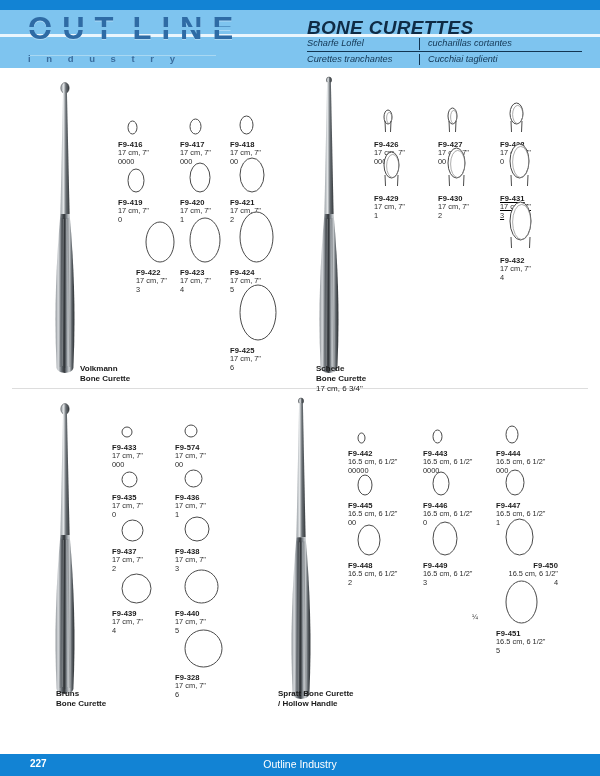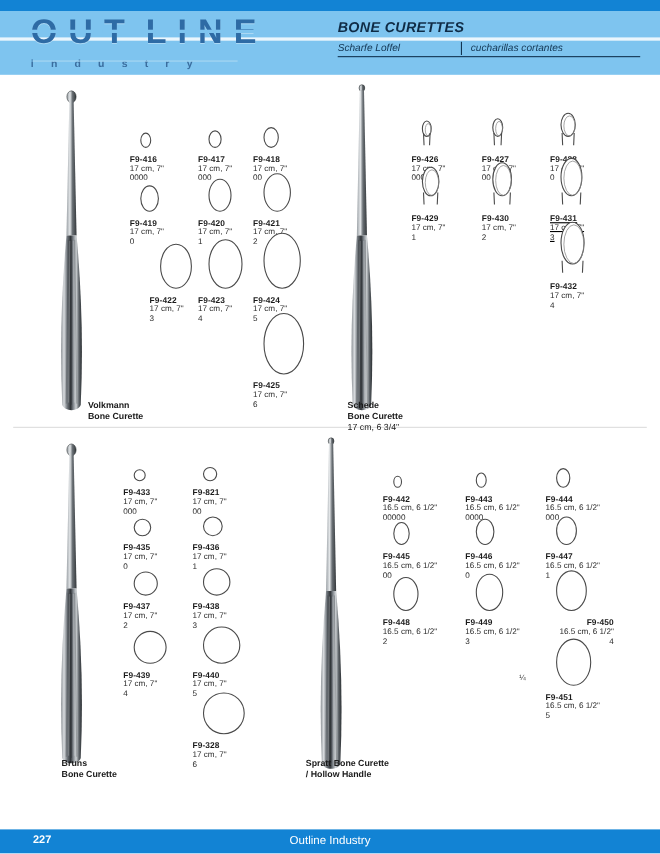--- a/index.html
+++ b/index.html
@@ -34,21 +34,21 @@
     background:#7ec4ef;
   }
   .logo-sub {
     margin-top:9px; font-size:9.5px; letter-spacing:6.5px;
     color:#3a6d9e; font-weight:bold;
   }
   .logo-rule { position:absolute; left:30px; top:55px; width:186px; height:1px; background:#a9d8f2; }
 
   .hdr-title {
     position:absolute; left:307px; top:17px;
-    font-size:13px; font-weight:bold; font-style:italic;
+    font-size:19px; font-weight:bold; font-style:italic;
     color:#0f2b45; letter-spacing:.3px;
   }
   .hdr-langs { position:absolute; left:307px; top:38px; width:282px; }
   .lang-row { display:flex; font-style:italic; font-size:9.2px; color:#123552; line-height:11.5px; }
   .lang-a { width:112px; padding-right:5px; }
   .lang-sep { width:1px; background:#123552; margin:0 8px 0 0; }
   .lang-b { flex:1; }
   .lang-underline { height:1px; background:#123552; width:275px; margin:1.5px 0 1.5px 0; }
 
   
@@ -105,20 +105,25 @@
   <div class="logo-rule"></div>
 
   <div class="hdr-title">BONE CURETTES</div>
   <div class="hdr-langs">
     <div class="lang-row">
       <div class="lang-a">Scharfe Loffel</div>
       <div class="lang-sep"></div>
       <div class="lang-b">cucharillas cortantes</div>
     </div>
     <div class="lang-underline"></div>
+    <div class="lang-row">
+      <div class="lang-a">Curettes tranchantes</div>
+      <div class="lang-sep"></div>
+      <div class="lang-b">Cucchiai taglienti</div>
+    </div>
   </div>
 
   <div class="content">
     <div class="divider-h"></div>
 
     <div class="quad" id="q-volkmann" style="left:0;top:0;width:278px;height:320px;">
         <div class="instr" style="left: 52px; top: 8px;">
   <svg width="26" height="300" viewBox="0 0 26 300">
     <defs>
       <linearGradient id="g300b" x1="0" y1="0" x2="1" y2="0">
@@ -488,21 +493,21 @@
             <div class="gauge">000</div>
           </div>
         </div>
         <div class="item" style="left: 175px; top: 8px; width: 62px;">
           <div class="shape-box" style="height: 44px; justify-content: flex-start; padding-left: 6px;">
             <svg class="ring" width="20" height="20" viewBox="0 0 20 20">
               <circle cx="10" cy="10" r="6" fill="#fff" stroke="#4a4a4a" stroke-width="1"></circle>
             </svg>
           </div>
           <div class="lbl">
-            <div class="code">F9-821</div>
+            <div class="code">F9-574</div>
             <div class="dim">17 cm, 7"</div>
             <div class="gauge">00</div>
           </div>
         </div>
         <div class="item" style="left: 112px; top: 58px; width: 62px;">
           <div class="shape-box" style="height: 44px; justify-content: flex-start; padding-left: 6px;">
             <svg class="ring" width="23" height="23" viewBox="0 0 23 23">
               <circle cx="11.5" cy="11.5" r="7.5" fill="#fff" stroke="#4a4a4a" stroke-width="1"></circle>
             </svg>
           </div>

